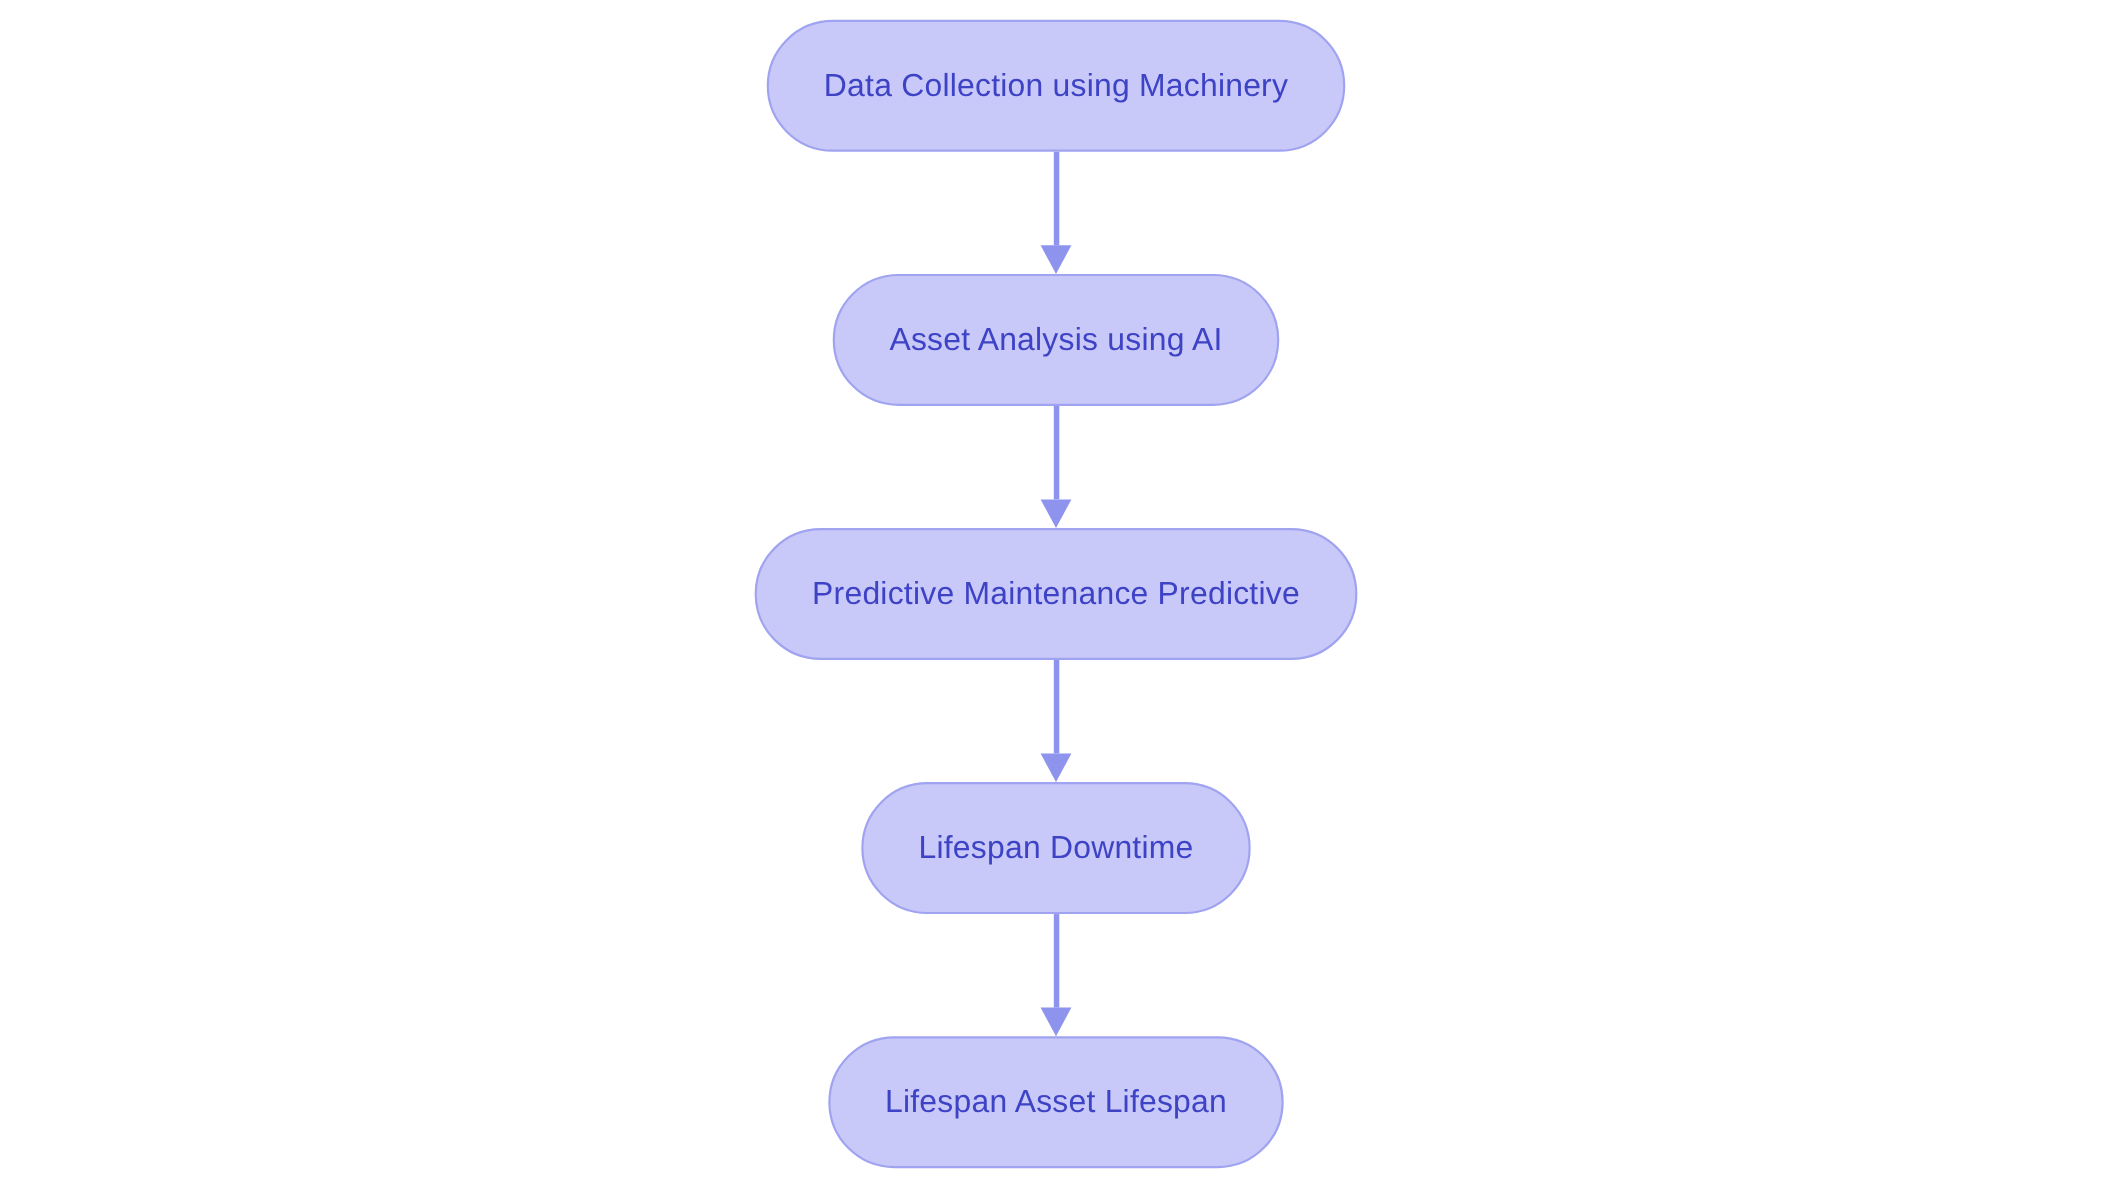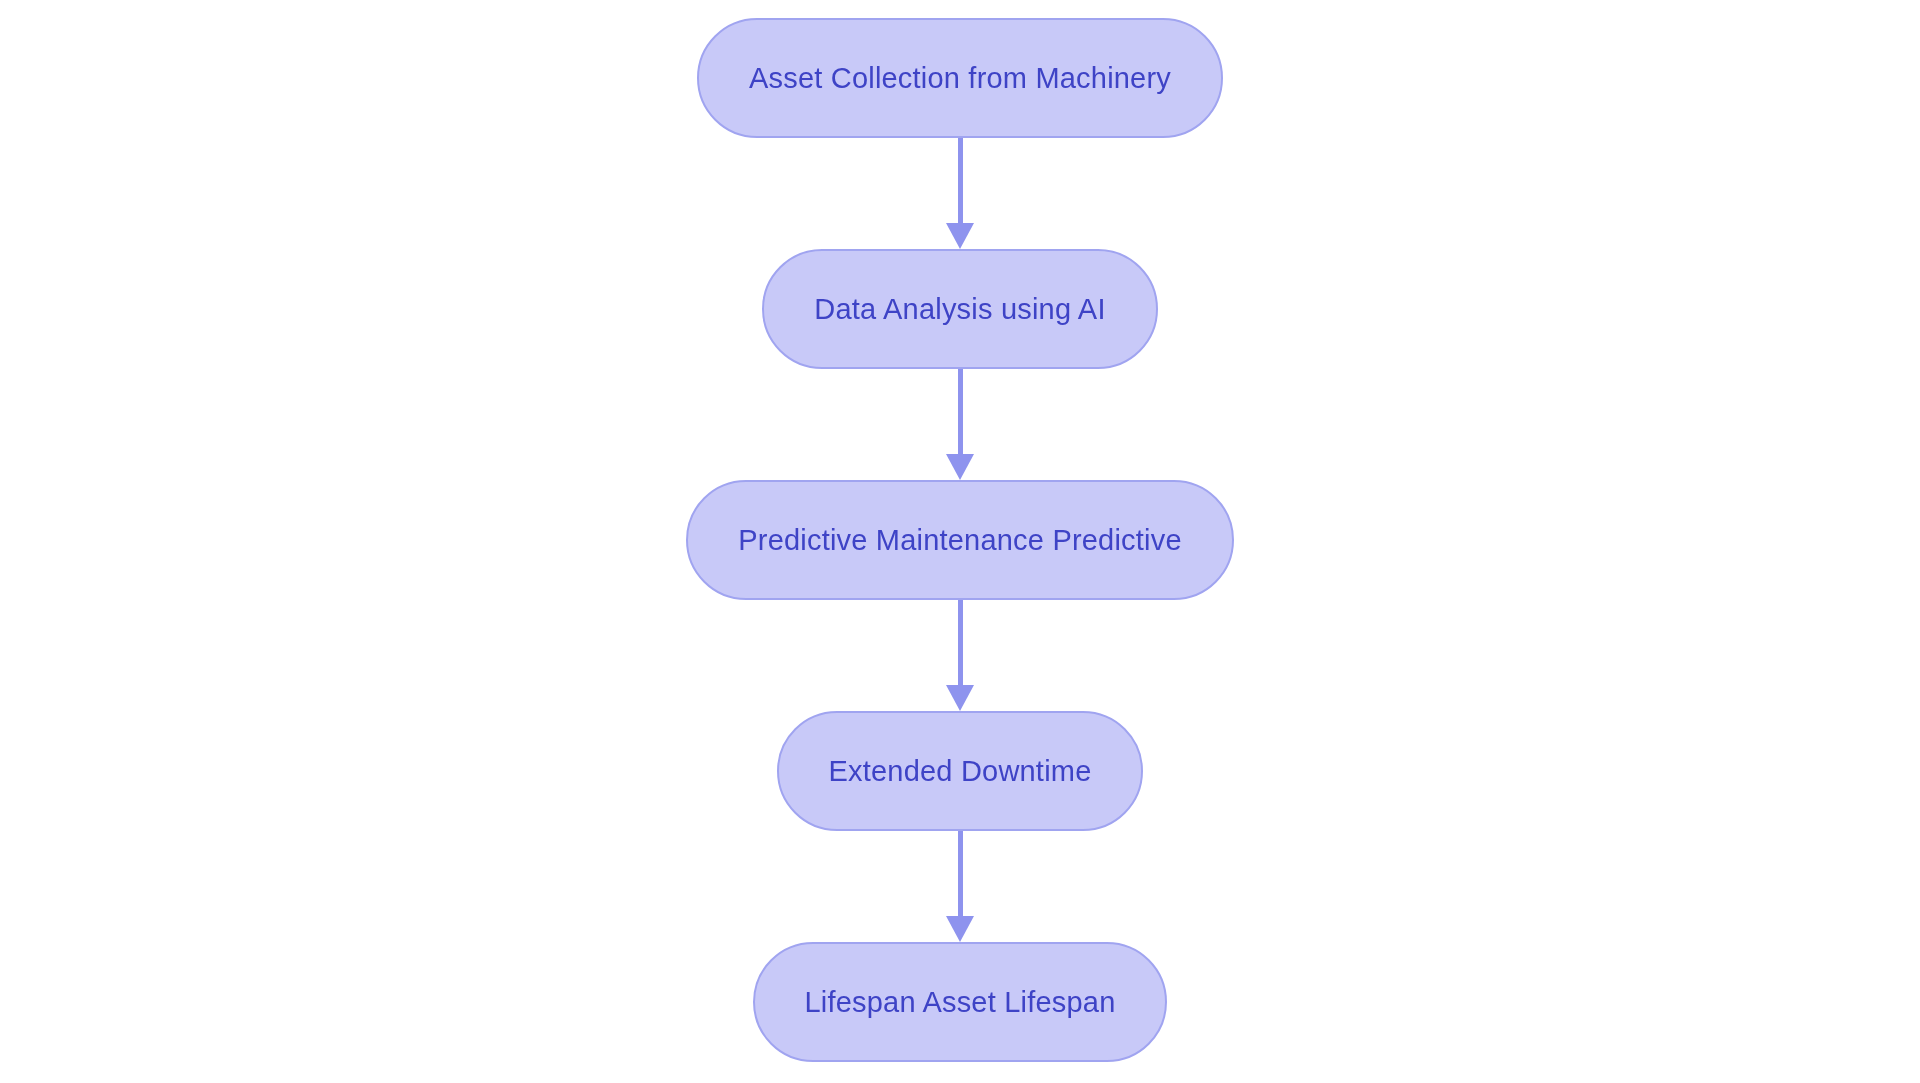--- a/index.html
+++ b/index.html
@@ -64,48 +64,48 @@
     border-right: 14px solid transparent;
     border-top: 26px solid var(--arrow);
   }
 </style>
 </head>
 <body>
 
 <div class="flowchart">
 
   <div class="node">
-    <span>Asset Collection from Machinery</span>
+    <span>Data Collection using Machinery</span>
   </div>
 
   <div class="arrow">
     <div class="stem"></div>
     <div class="head"></div>
   </div>
 
   <div class="node">
-    <span>Data Analysis using AI</span>
+    <span>Asset Analysis using AI</span>
   </div>
 
   <div class="arrow">
     <div class="stem"></div>
     <div class="head"></div>
   </div>
 
   <div class="node">
     <span>Predictive Maintenance Predictive</span>
   </div>
 
   <div class="arrow">
     <div class="stem"></div>
     <div class="head"></div>
   </div>
 
   <div class="node">
-    <span>Extended Downtime</span>
+    <span>Lifespan Downtime</span>
   </div>
 
   <div class="arrow">
     <div class="stem"></div>
     <div class="head"></div>
   </div>
 
   <div class="node">
     <span>Lifespan Asset Lifespan</span>
   </div>

